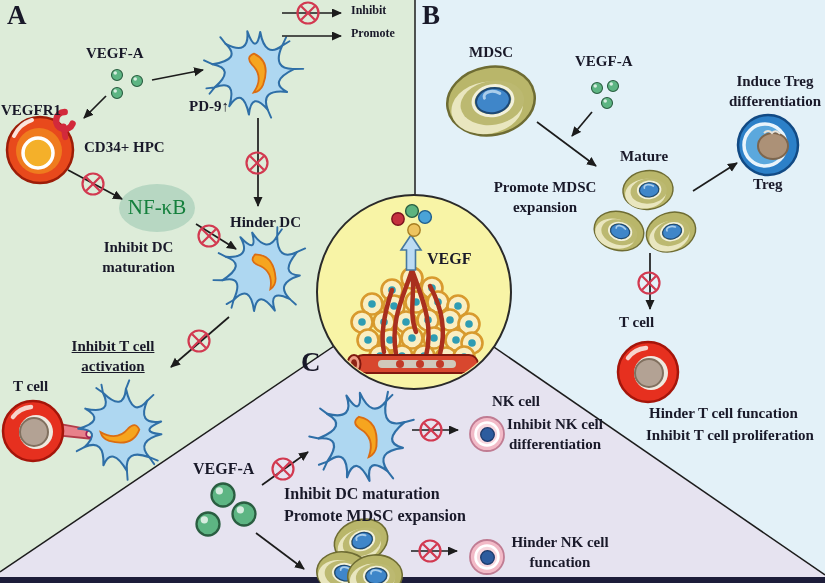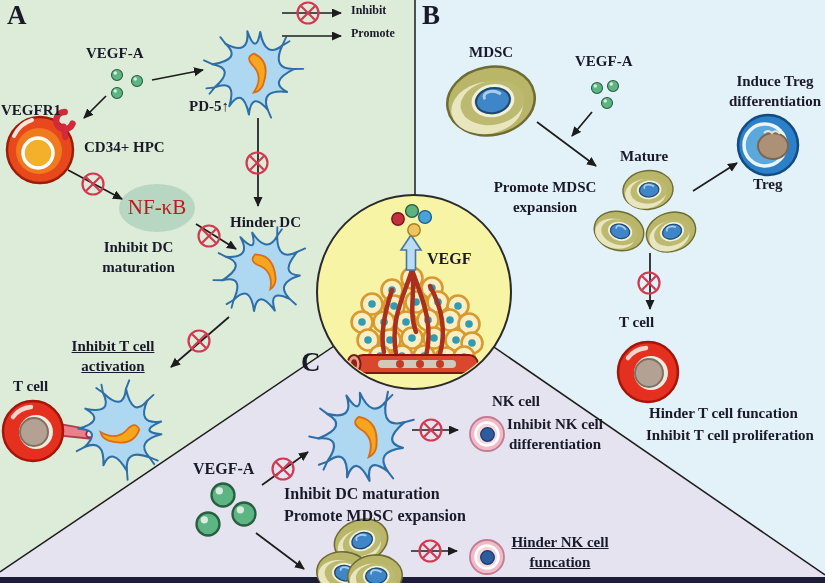--- a/index.html
+++ b/index.html
@@ -4,21 +4,21 @@
 <style>
   html,body{margin:0;padding:0;background:#fff;}
   .canvas{position:relative;width:825px;height:583px;overflow:hidden;background:#ddecd9;}
   .canvas svg{position:absolute;left:0;top:0;}
   .lbl{position:absolute;font-family:"Liberation Serif",serif;font-weight:bold;
        font-size:15px;line-height:1.32;color:#191929;white-space:pre-line;}
   .lbl16{font-size:16px;}
   .lbl17{font-size:12px;}
   .letter{font-size:27px;line-height:1;}
   .ctr{text-align:center;}
-  .nfkb{font-weight:400;font-size:21px;color:#b91c1c;}
+  .nfkb{font-weight:400;font-size:21px;color:#15803d;}
 </style>
 </head>
 <body>
 
 <div class="canvas">
 
 <svg width="825" height="583" viewBox="0 0 825 583">
   <defs>
     <marker id="ah" markerUnits="userSpaceOnUse" markerWidth="12" markerHeight="10" refX="9" refY="4.5" orient="auto">
       <path d="M0,0 L10,4.5 L0,9 Z" fill="#1c1c1c"></path>
@@ -246,21 +246,21 @@
     <use href="#inh" transform="translate(430,551)"></use>
   </g>
 </svg>
 
 <div class="lbl letter" style="left:7px;top:2px;">A</div>
 <div class="lbl lbl17" style="left:351px;top:3px;">Inhibit</div>
 <div class="lbl lbl17" style="left:351px;top:26px;">Promote</div>
 <div class="lbl" style="left:86px;top:44px;">VEGF-A</div>
 <div class="lbl" style="left:1px;top:101px;">VEGFR1</div>
 <div class="lbl" style="left:84px;top:138px;">CD34+ HPC</div>
-<div class="lbl" style="left:189px;top:97px;">PD-5↑</div>
+<div class="lbl" style="left:189px;top:97px;">PD-9↑</div>
 <div class="lbl nfkb ctr" style="left:110px;top:194px;width:94px;">NF-κB</div>
 <div class="lbl ctr" style="left:76px;top:238px;width:125px;">Inhibit DC
 maturation</div>
 <div class="lbl" style="left:230px;top:213px;">Hinder DC</div>
 <div class="lbl ctr" style="left:38px;top:337px;width:150px;text-decoration:underline;">Inhibit T cell
 activation</div>
 <div class="lbl" style="left:13px;top:377px;">T cell</div>
 
 <div class="lbl letter" style="left:422px;top:2px;">B</div>
 <div class="lbl" style="left:469px;top:43px;">MDSC</div>
@@ -275,18 +275,18 @@
 <div class="lbl" style="left:649px;top:404px;">Hinder  T cell funcation</div>
 <div class="lbl" style="left:646px;top:426px;">Inhibit T cell proliferation</div>
 
 <div class="lbl letter" style="left:301px;top:349px;">C</div>
 <div class="lbl lbl16" style="left:193px;top:458px;">VEGF-A</div>
 <div class="lbl" style="left:492px;top:392px;">NK cell</div>
 <div class="lbl ctr" style="left:497px;top:415px;width:116px;text-align:center;">Inhibit NK cell
 differentiation</div>
 <div class="lbl lbl16" style="left:284px;top:483px;">Inhibit DC maturation</div>
 <div class="lbl lbl16" style="left:284px;top:505px;">Promote MDSC expansion</div>
-<div class="lbl ctr" style="left:500px;top:533px;width:120px;text-decoration:underline;">Hinder NK  cell
+<div class="lbl ctr" style="left:500px;top:533px;width:120px;">Hinder NK  cell
 funcation</div>
 
 <div class="lbl lbl16" style="left:427px;top:226px;margin-top:22px;">VEGF</div>
 
 </div>
 
 </body></html>

